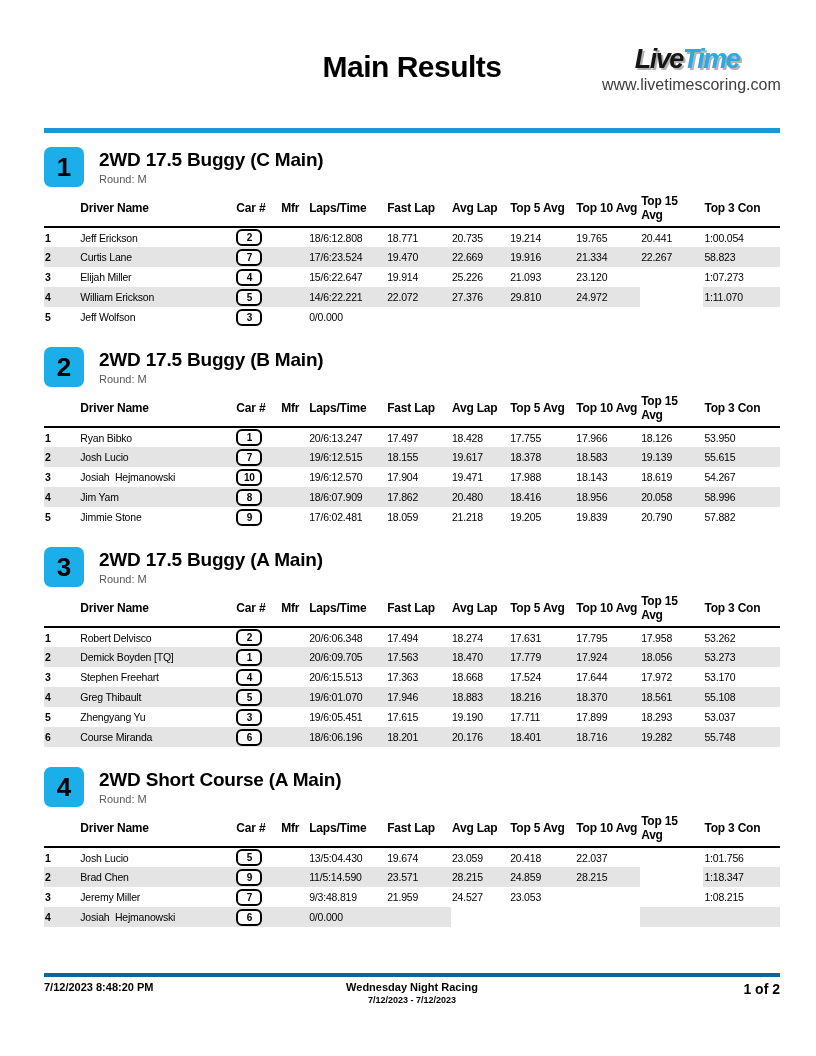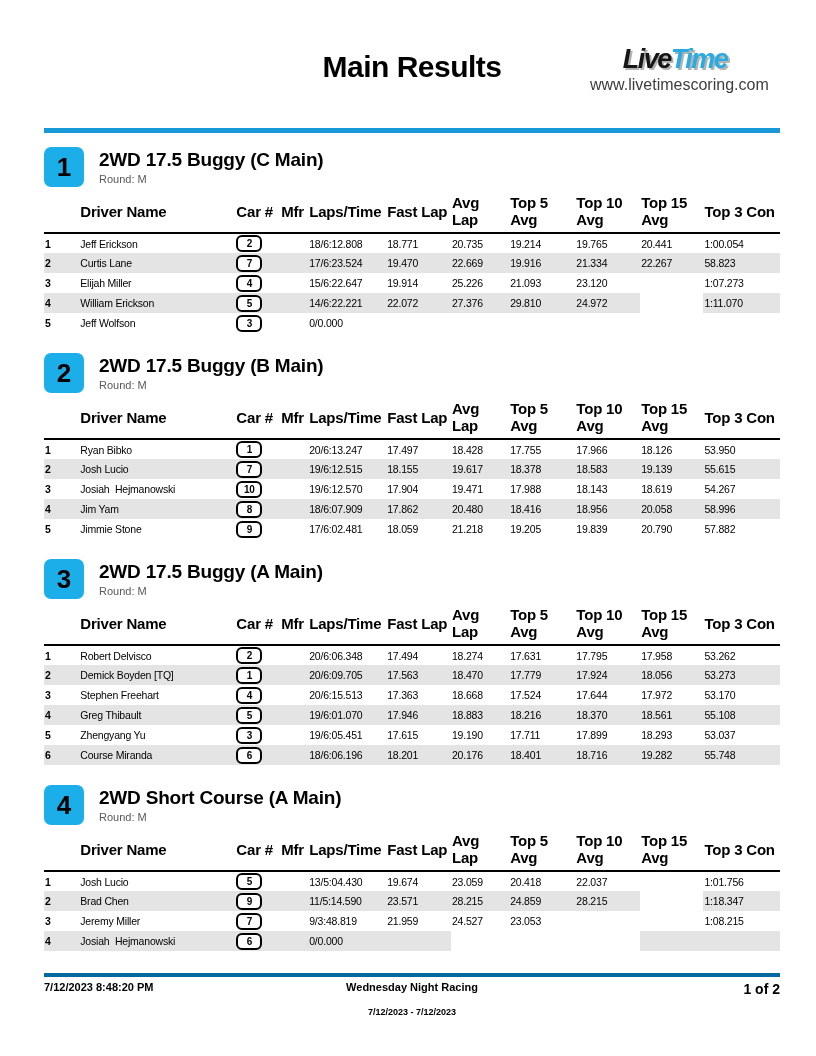--- a/index.html
+++ b/index.html
@@ -4,40 +4,40 @@
 <style>
   * { margin:0; padding:0; box-sizing:border-box; }
   html,body { background:#fff; }
   body { font-family:"Liberation Sans", sans-serif; color:#000; }
   .page { position:relative; width:816px; height:1056px; background:#fff; overflow:hidden; }
   .content { position:absolute; left:44px; right:36px; top:0; }
 
   
   .hdr { position:relative; padding-top:50px; height:128px; }
   .hdr h1 { text-align:center; font-size:30px; font-weight:800; letter-spacing:-0.5px; }
-  .logo { position:absolute; right:20px; top:44px; width:170px; text-align:center; }
+  .logo { position:absolute; right:8px; top:44px; width:170px; text-align:center; }
   .logo-text { font-size:27px; font-weight:bold; font-style:italic; letter-spacing:-1.5px; white-space:nowrap;
                text-shadow:2px 2px 0 #b3b3b3; }
   .logo-live { color:#161616; }
   .logo-time { color:#29abe2; }
   .logo-url { font-size:16px; color:#3d3d3d; margin-top:1px; }
   .top-rule { height:5px; background:#1898d6; }
 
   
   .section { margin-bottom:20px; }
   .sec-head { display:flex; align-items:flex-start; margin-top:14px; margin-bottom:4px; }
   .sec-num { flex:0 0 40px; width:40px; height:40px; background:#1caee9; border-radius:7px;
              display:flex; align-items:center; justify-content:center;
              font-size:26px; font-weight:bold; color:#000; }
   .sec-titles { margin-left:15px; padding-top:2px; }
   .sec-title { font-size:19px; font-weight:bold; letter-spacing:-0.2px; }
   .sec-round { font-size:11px; color:#595959; margin-top:2px; }
 
   table { width:100%; border-collapse:collapse; table-layout:fixed; }
-  th { text-align:left; font-size:15px; font-weight:bold; padding:3px 2px 4px 1px;
+  th { text-align:left; font-size:12px; font-weight:bold; padding:3px 2px 4px 1px;
        border-bottom:2px solid #000; letter-spacing:-0.2px; }
   td { font-size:10.5px; height:20px; padding:0 2px 0 1px; vertical-align:middle;
        letter-spacing:-0.2px; overflow:hidden; white-space:pre; }
   tr.striped td { background:#e4e4e4; }
   tr.striped td.white-bg { background:#fff; }
   td.rank { font-weight:bold; }
   th:nth-child(1), td:nth-child(1) { width:4.8%; }
   th:nth-child(2), td:nth-child(2) { width:21.2%; }
   th:nth-child(3), td:nth-child(3) { width:6.1%; }
   th:nth-child(4), td:nth-child(4) { width:3.8%; }
@@ -51,21 +51,21 @@
   .carbox { display:inline-block; min-width:26px; padding:0 4px; border:2px solid #000;
             border-radius:6px; background:#fff; font-weight:bold; font-size:10px;
             line-height:13px; text-align:center; }
 
   
   .footer { position:absolute; left:44px; right:36px; top:973px; border-top:4px solid #0369a1;
             display:flex; justify-content:space-between; padding-top:4px; }
   .f-left  { font-size:11px; font-weight:bold; width:220px; }
   .f-center{ text-align:center; }
   .f-event { font-size:11px; font-weight:bold; }
-  .f-dates { font-size:9px; font-weight:bold; margin-top:14px; }
+  .f-dates { font-size:9px; font-weight:bold; margin-top:2px; }
   .f-right { font-size:14px; font-weight:bold; width:220px; text-align:right; }
 </style>
 </head>
 <body>
 
 <div class="page">
   <div class="content">
 
     <div class="hdr">
       <h1>Main Results</h1>

